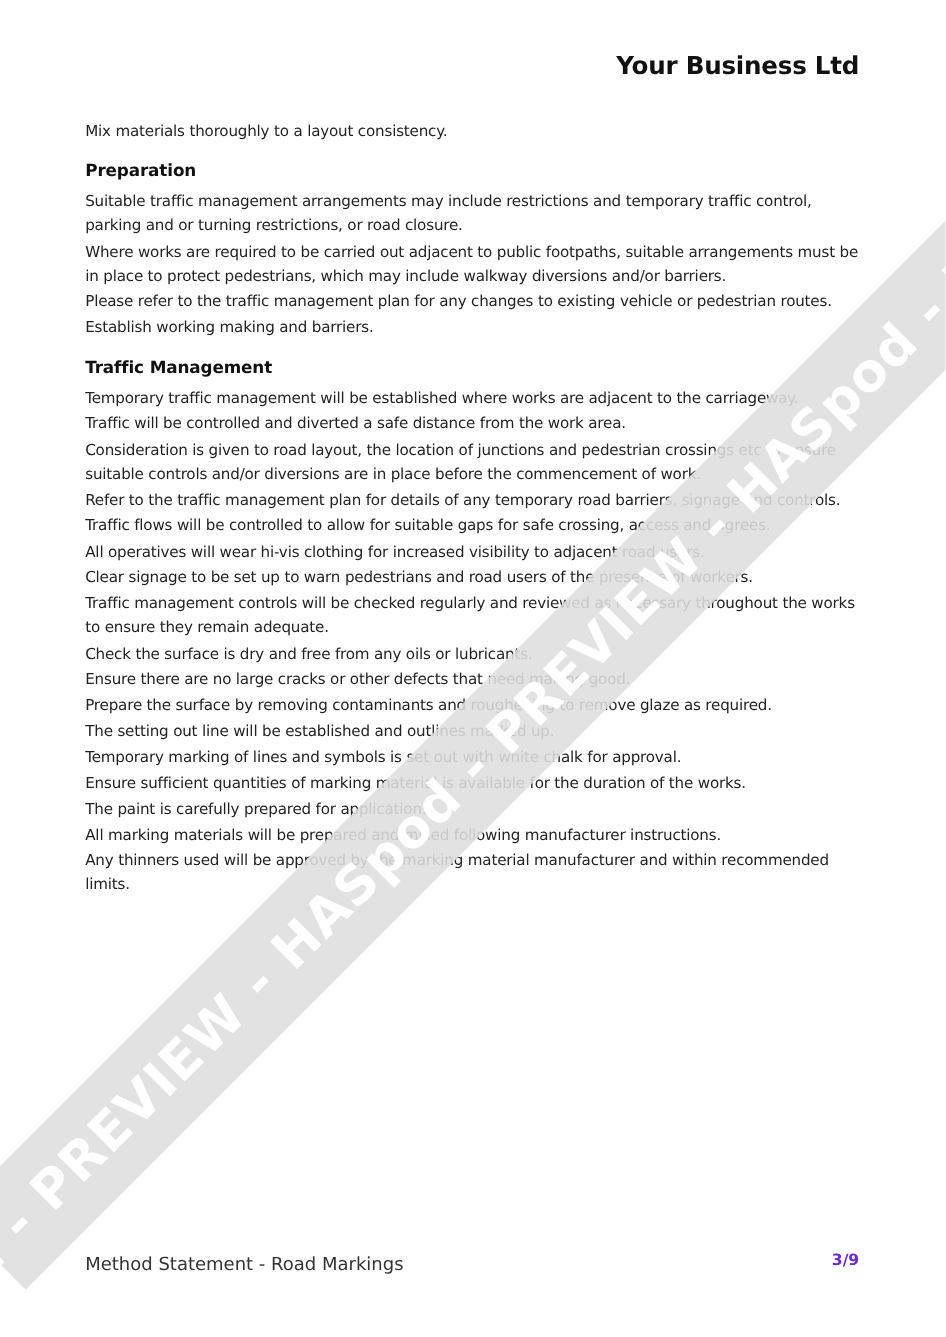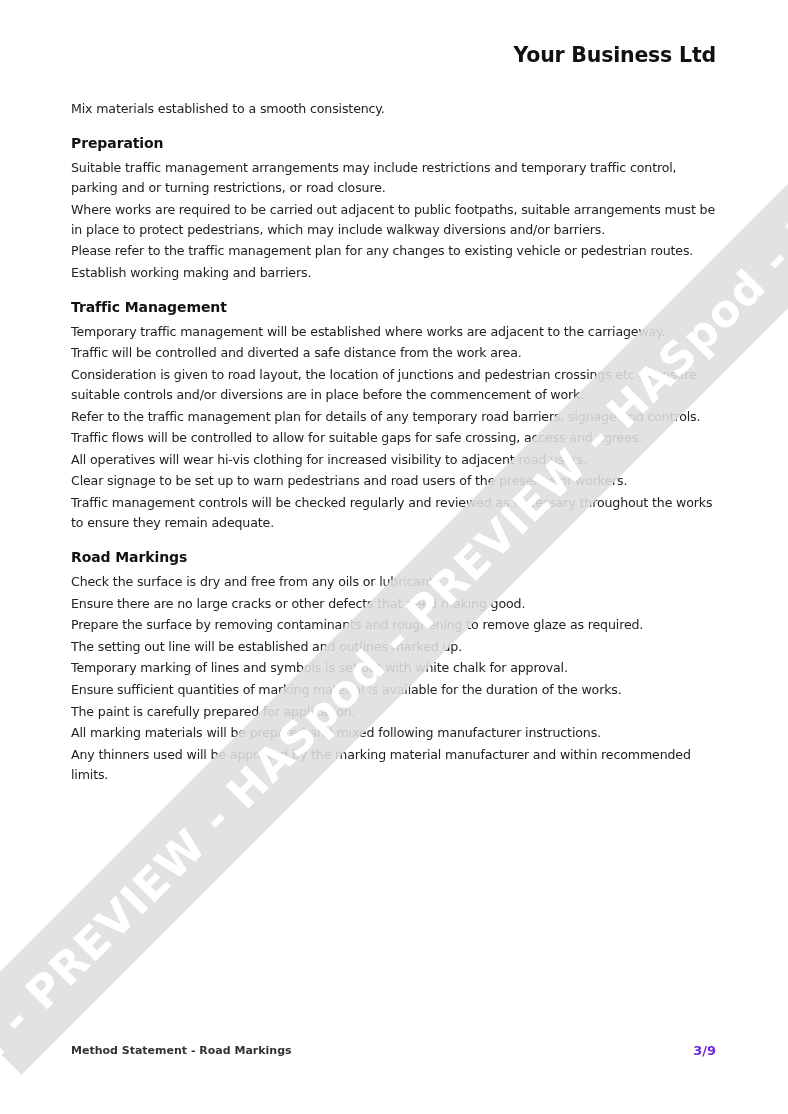--- a/index.html
+++ b/index.html
@@ -18,42 +18,42 @@
     .para {
       font-size: 12.6px; line-height: 20px; margin: 0 0 1.6px 0; color: #222;
       letter-spacing: -0.15px;
     }
     .heading {
       font-size: 14px; font-weight: bold; color: #111; margin: 12px 0 3px 0; line-height: 24px;
       letter-spacing: -0.1px;
     }
     .first { margin-bottom: 6px; }
     .footer-left {
-      position: absolute; left: 71px; top: 1044px; font-size: 11px; color: #333; font-weight: bold;
+      position: absolute; left: 71px; top: 1044px; font-size: 15px; color: #333;
     }
     .footer-right {
       position: absolute; right: 72px; top: 1043px; font-size: 13px; font-weight: bold; color: #6d28d9;
     }
     .watermark {
       position: absolute; left: -200px; top: 540px; width: 1300px; height: 88px;
       background: rgba(222,222,222,0.88);
       transform: rotate(-45deg); transform-origin: center center;
       display: flex; align-items: center; justify-content: center; white-space: nowrap;
       color: #ffffff; font-weight: bold; font-size: 44px; letter-spacing: 1px;
       font-family: "DejaVu Sans", sans-serif;
       pointer-events: none;
     }
   </style>
 </head>
 <body>
 
 <div class="company">Your Business Ltd</div>
 
 <div class="content">
-  <p class="para first">Mix materials established to a smooth consistency.</p>
+  <p class="para first">Mix materials thoroughly to a layout consistency.</p>
 
   <div>
     <div class="heading">Preparation</div>
     <p class="para">Suitable traffic management arrangements may include restrictions and temporary traffic control, parking and or turning restrictions, or road closure.</p>
     <p class="para">Where works are required to be carried out adjacent to public footpaths, suitable arrangements must be in place to protect pedestrians, which may include walkway diversions and/or barriers.</p>
     <p class="para">Please refer to the traffic management plan for any changes to existing vehicle or pedestrian routes.</p>
     <p class="para">Establish working making and barriers.</p>
   </div>
 
   <div>
@@ -62,21 +62,20 @@
     <p class="para">Traffic will be controlled and diverted a safe distance from the work area.</p>
     <p class="para">Consideration is given to road layout, the location of junctions and pedestrian crossings etc to ensure suitable controls and/or diversions are in place before the commencement of work.</p>
     <p class="para">Refer to the traffic management plan for details of any temporary road barriers, signage and controls.</p>
     <p class="para">Traffic flows will be controlled to allow for suitable gaps for safe crossing, access and agrees.</p>
     <p class="para">All operatives will wear hi-vis clothing for increased visibility to adjacent road users.</p>
     <p class="para">Clear signage to be set up to warn pedestrians and road users of the presence of workers.</p>
     <p class="para">Traffic management controls will be checked regularly and reviewed as necessary throughout the works to ensure they remain adequate.</p>
   </div>
 
   <div>
-    <div class="heading">Road Markings</div>
     <p class="para">Check the surface is dry and free from any oils or lubricants.</p>
     <p class="para">Ensure there are no large cracks or other defects that need making good.</p>
     <p class="para">Prepare the surface by removing contaminants and roughening to remove glaze as required.</p>
     <p class="para">The setting out line will be established and outlines marked up.</p>
     <p class="para">Temporary marking of lines and symbols is set out with white chalk for approval.</p>
     <p class="para">Ensure sufficient quantities of marking material is available for the duration of the works.</p>
     <p class="para">The paint is carefully prepared for application.</p>
     <p class="para">All marking materials will be prepared and mixed following manufacturer instructions.</p>
     <p class="para">Any thinners used will be approved by the marking material manufacturer and within recommended limits.</p>
   </div>

